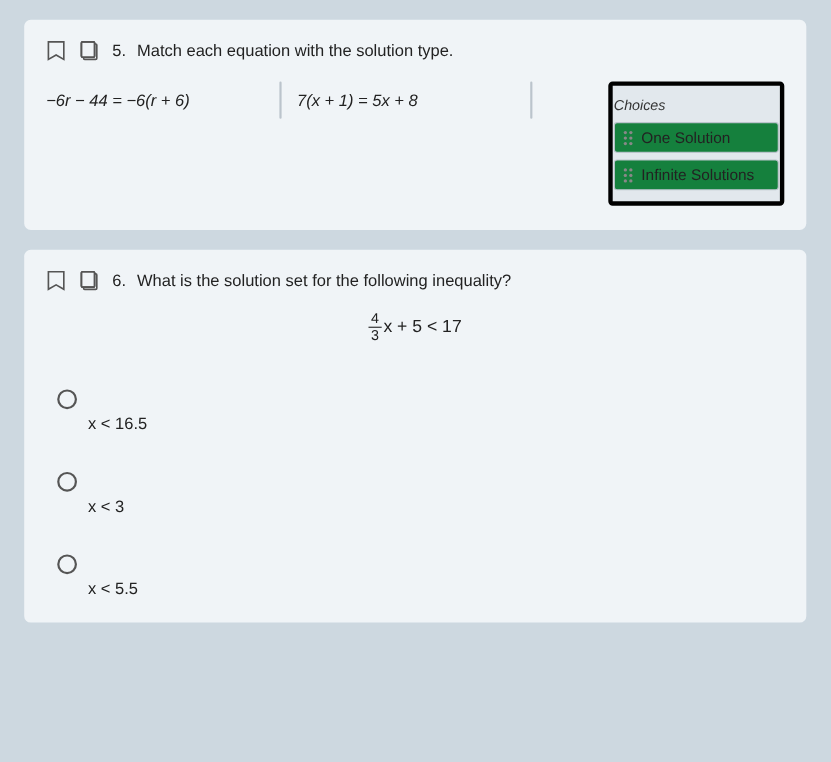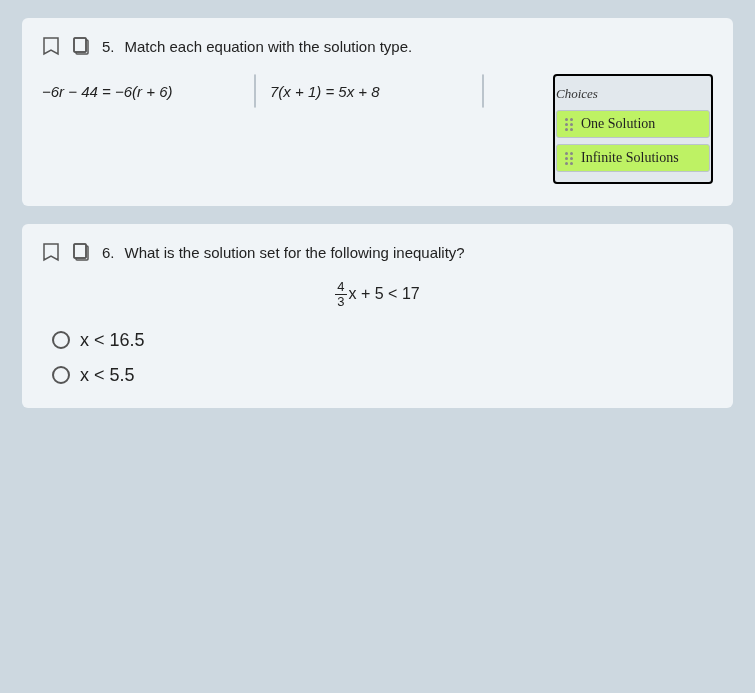--- a/index.html
+++ b/index.html
@@ -66,39 +66,38 @@
     .drop-zone {
       flex: 1;
       height: 34px;
       background: #fff;
       border: 1px solid #bbc4cc;
       border-radius: 3px;
     }
 
     .choices-panel {
       background: #e2e8ed;
-      border: 2px solid #000000;
+      border: 4px solid #000000;
       border-radius: 4px;
       padding: 10px 1px;
       min-width: 160px;
-      font-family: Liberation Serif, serif;
     }
 
     .choices-label {
       font-size: 13px;
       font-style: italic;
       margin-bottom: 8px;
       color: #333;
     }
 
     .choice-item {
       display: flex;
       align-items: center;
       gap: 6px;
-      background: #bef264;
+      background: #15803d;
       border: 1px solid #bbc4cc;
       border-radius: 3px;
       padding: 5px 8px;
       margin-bottom: 6px;
       cursor: grab;
       font-size: 14px;
     }
 
     .choice-item:last-child {
       margin-bottom: 0;
@@ -172,21 +171,22 @@
     .radio-circle {
       width: 18px;
       height: 18px;
       border-radius: 50%;
       border: 2px solid #555;
       background: transparent;
       flex-shrink: 0;
     }
 
     .option-label {
-      font-size: 18px;
+      font-size: 15px;
+      margin-top: 44px;
     }
   </style>
 </head>
 <body>
 
 <div class="question-card">
   <div class="question-header">
     <span class="icon-bookmark">
       <svg width="18" height="20" viewBox="0 0 18 20" fill="none" xmlns="http://www.w3.org/2000/svg">
         <path d="M2 2h14v16l-7-4-7 4V2z" stroke="#555" stroke-width="1.5" fill="none"></path>
@@ -284,17 +284,21 @@
       </span><span>x + 5 &lt; 17</span>
     </div>
 
     <div class="options-list">
       <div class="option-row">
         <div class="radio-circle"></div>
         <span class="option-label">x &lt; 16.5</span>
       </div>
       <div class="option-row">
         <div class="radio-circle"></div>
+        <span class="option-label">x &lt; 3</span>
+      </div>
+      <div class="option-row">
+        <div class="radio-circle"></div>
         <span class="option-label">x &lt; 5.5</span>
       </div>
     </div>
   </div>
 </div>
 
 </body></html>

